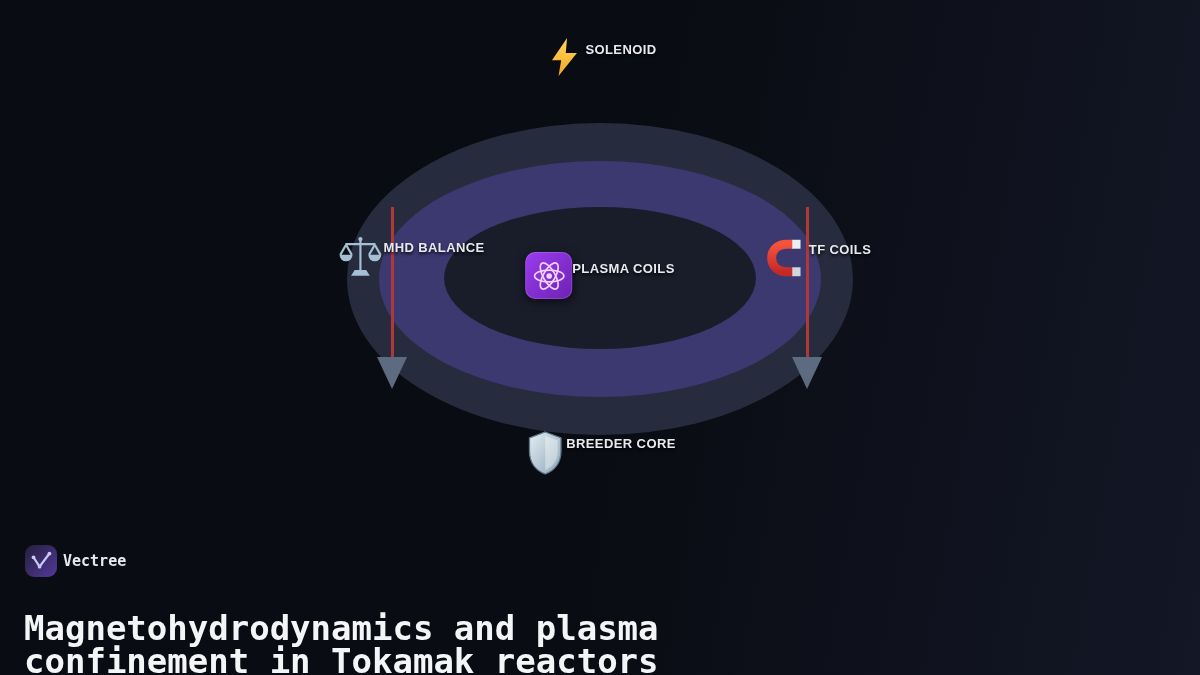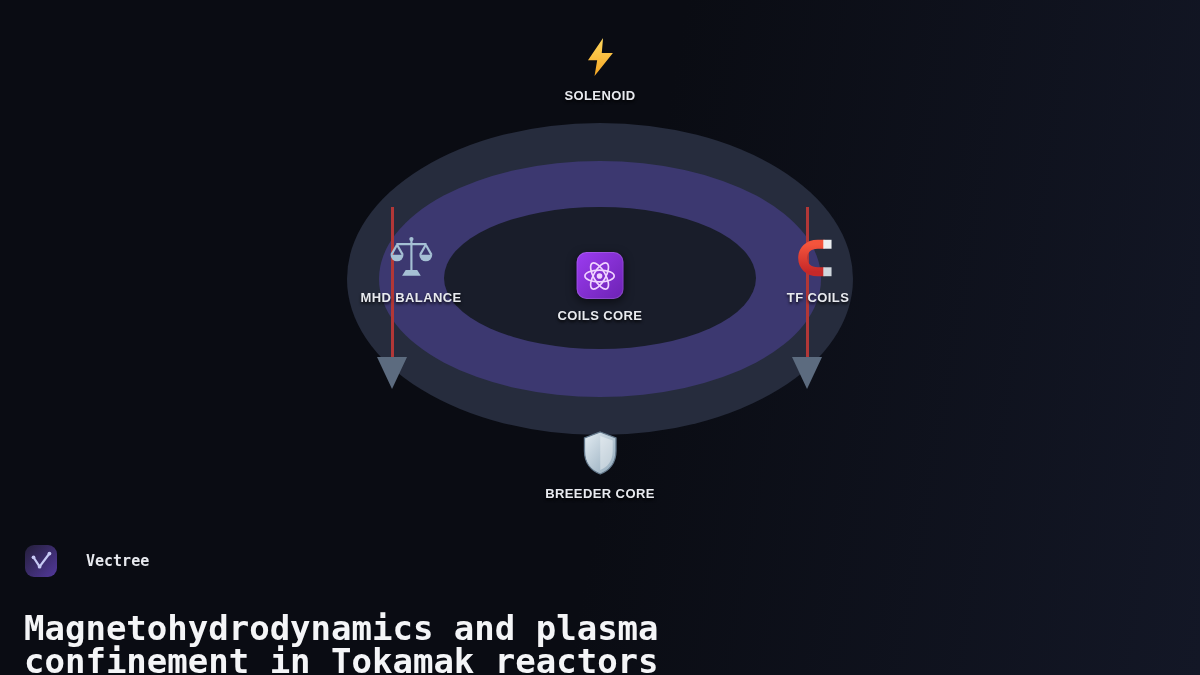--- a/index.html
+++ b/index.html
@@ -16,36 +16,36 @@
   
   .field-line{position:absolute;width:3px;height:152px;top:207px;background:#b23737;z-index:2;}
   #field-line-left{left:391px;}
   #field-line-right{left:806px;}
   .flow-arrow{position:absolute;top:357px;width:0;height:0;z-index:2;
     border-left:15px solid transparent;border-right:15px solid transparent;
     border-top:32px solid #5c6b7f;}
   #flow-arrow-left{left:377px;}
   #flow-arrow-right{left:792px;}
   
-  .node{position:absolute;display:flex;flex-direction:column;align-items:center;
+  .node{position:absolute;display:flex;flex-direction:row;align-items:flex-start;
     transform:translateX(-50%);z-index:5;}
   .node .label{margin-top:6px;font-size:13px;font-weight:700;letter-spacing:.4px;
     color:#e8eaef;text-shadow:0 2px 3px rgba(0,0,0,.85);white-space:nowrap;}
   #node-solenoid{left:600px;top:36px;}
   #node-mhd{left:411px;top:234px;}
   #node-tf{left:818px;top:236px;}
   #node-core{left:600px;top:252px;}
   #node-breeder{left:600px;top:430px;}
   .atom-box{width:47px;height:47px;border-radius:10px;
     background:linear-gradient(135deg,#9b3cf0 0%,#6d22b3 100%);
     box-shadow:0 3px 10px rgba(0,0,0,.55), inset 0 0 0 1px rgba(255,255,255,.15);
     display:flex;align-items:center;justify-content:center;}
   .node .label-gap{margin-top:9px;}
   
-  #brand-row{position:absolute;left:25px;top:545px;display:flex;align-items:center;gap:29px;z-index:6;}
+  #brand-row{position:absolute;left:25px;top:545px;display:flex;align-items:center;gap:6px;z-index:6;}
   .logo-box{width:32px;height:32px;border-radius:9px;
     background:linear-gradient(135deg,#241f3a 0%,#53399c 100%);
     display:flex;align-items:center;justify-content:center;}
   .brand-name{font-family:"DejaVu Sans Mono",monospace;font-weight:700;font-size:15px;color:#e7e9ee;}
   #page-title{position:absolute;left:24px;top:589px;width:676px;z-index:6;
     font-family:"DejaVu Sans Mono",monospace;font-weight:700;font-size:34px;line-height:33px;
     color:#f4f5f7;}
   #page-url{position:absolute;right:24px;top:624px;z-index:6;
     font-family:"DejaVu Sans Mono",monospace;font-size:14px;color:#5b6372;}
 </style>
@@ -115,21 +115,21 @@
 
   <div class="node" id="node-core">
     <span class="atom-box">
       <svg width="36" height="36" viewBox="0 0 64 64" fill="none" stroke="#f0d4ff" stroke-width="3">
         <ellipse cx="32" cy="32" rx="26" ry="10.5"></ellipse>
         <ellipse cx="32" cy="32" rx="26" ry="10.5" transform="rotate(60 32 32)"></ellipse>
         <ellipse cx="32" cy="32" rx="26" ry="10.5" transform="rotate(120 32 32)"></ellipse>
         <circle cx="32" cy="32" r="5" fill="#f0d4ff" stroke="none"></circle>
       </svg>
     </span>
-    <span class="label label-gap">COILS CORE</span>
+    <span class="label label-gap">PLASMA COILS</span>
   </div>
 
   <div class="node" id="node-breeder">
     <span>
       <svg width="42" height="46" viewBox="0 0 64 70">
         <defs>
             <linearGradient id="shGrad" x1="0" y1="0" x2="1" y2="1">
           <stop offset="0" stop-color="#e4edf3"></stop>
               <stop offset="1" stop-color="#8ea6b8"></stop>
         </linearGradient>

